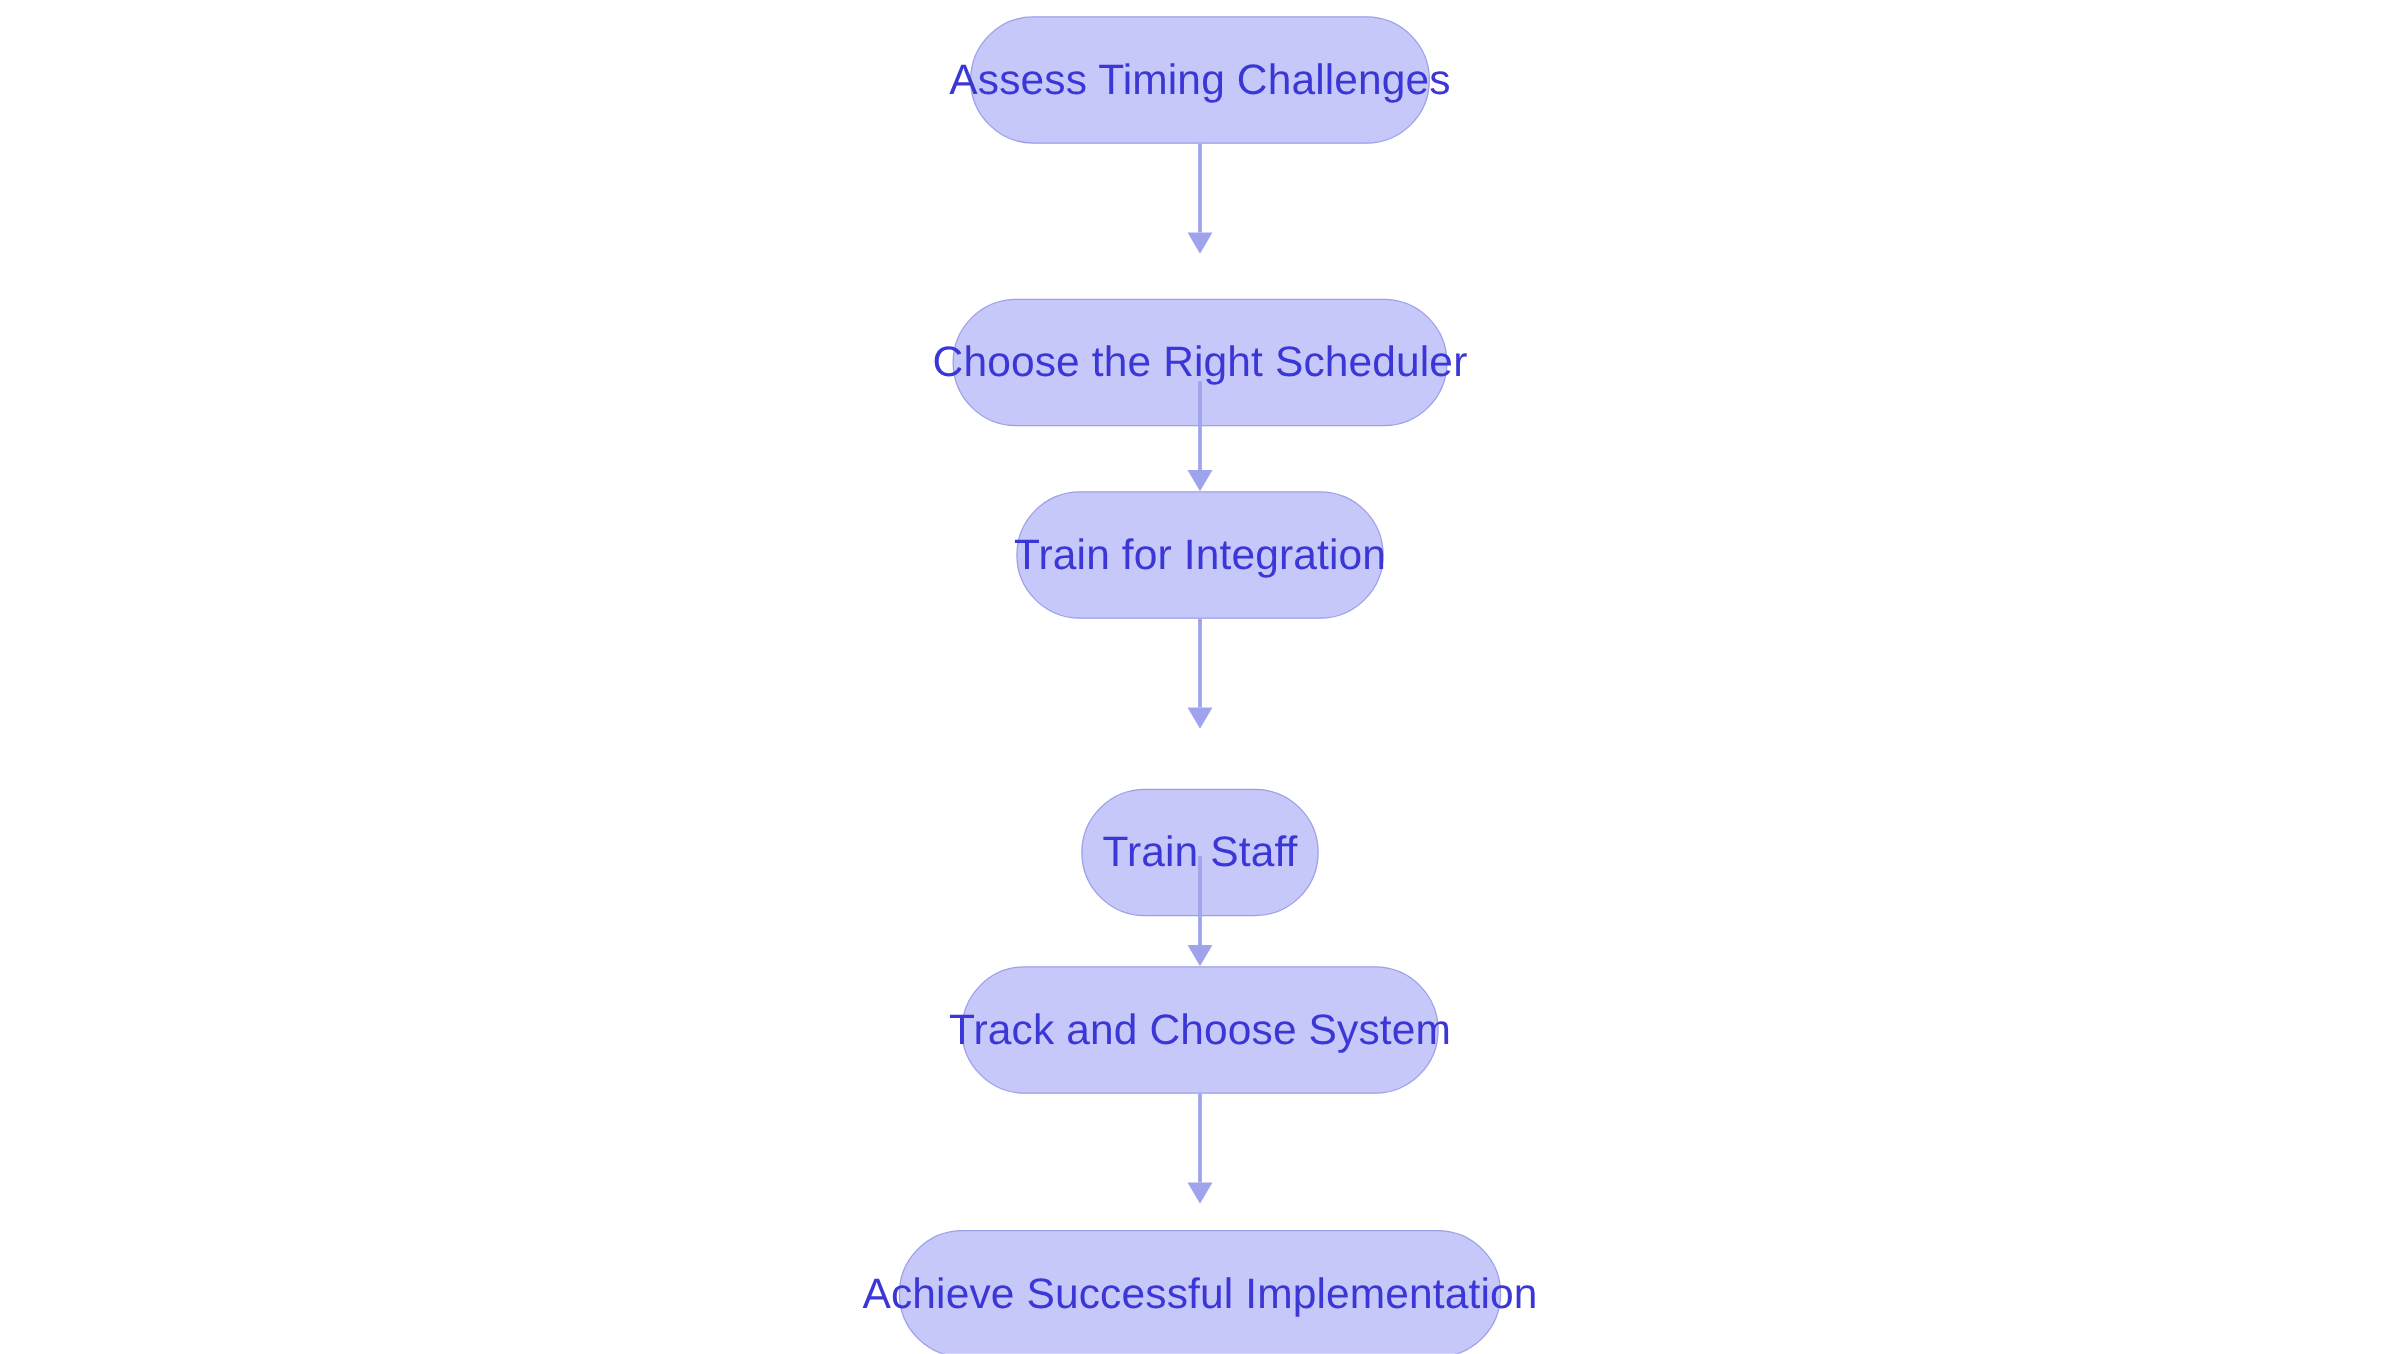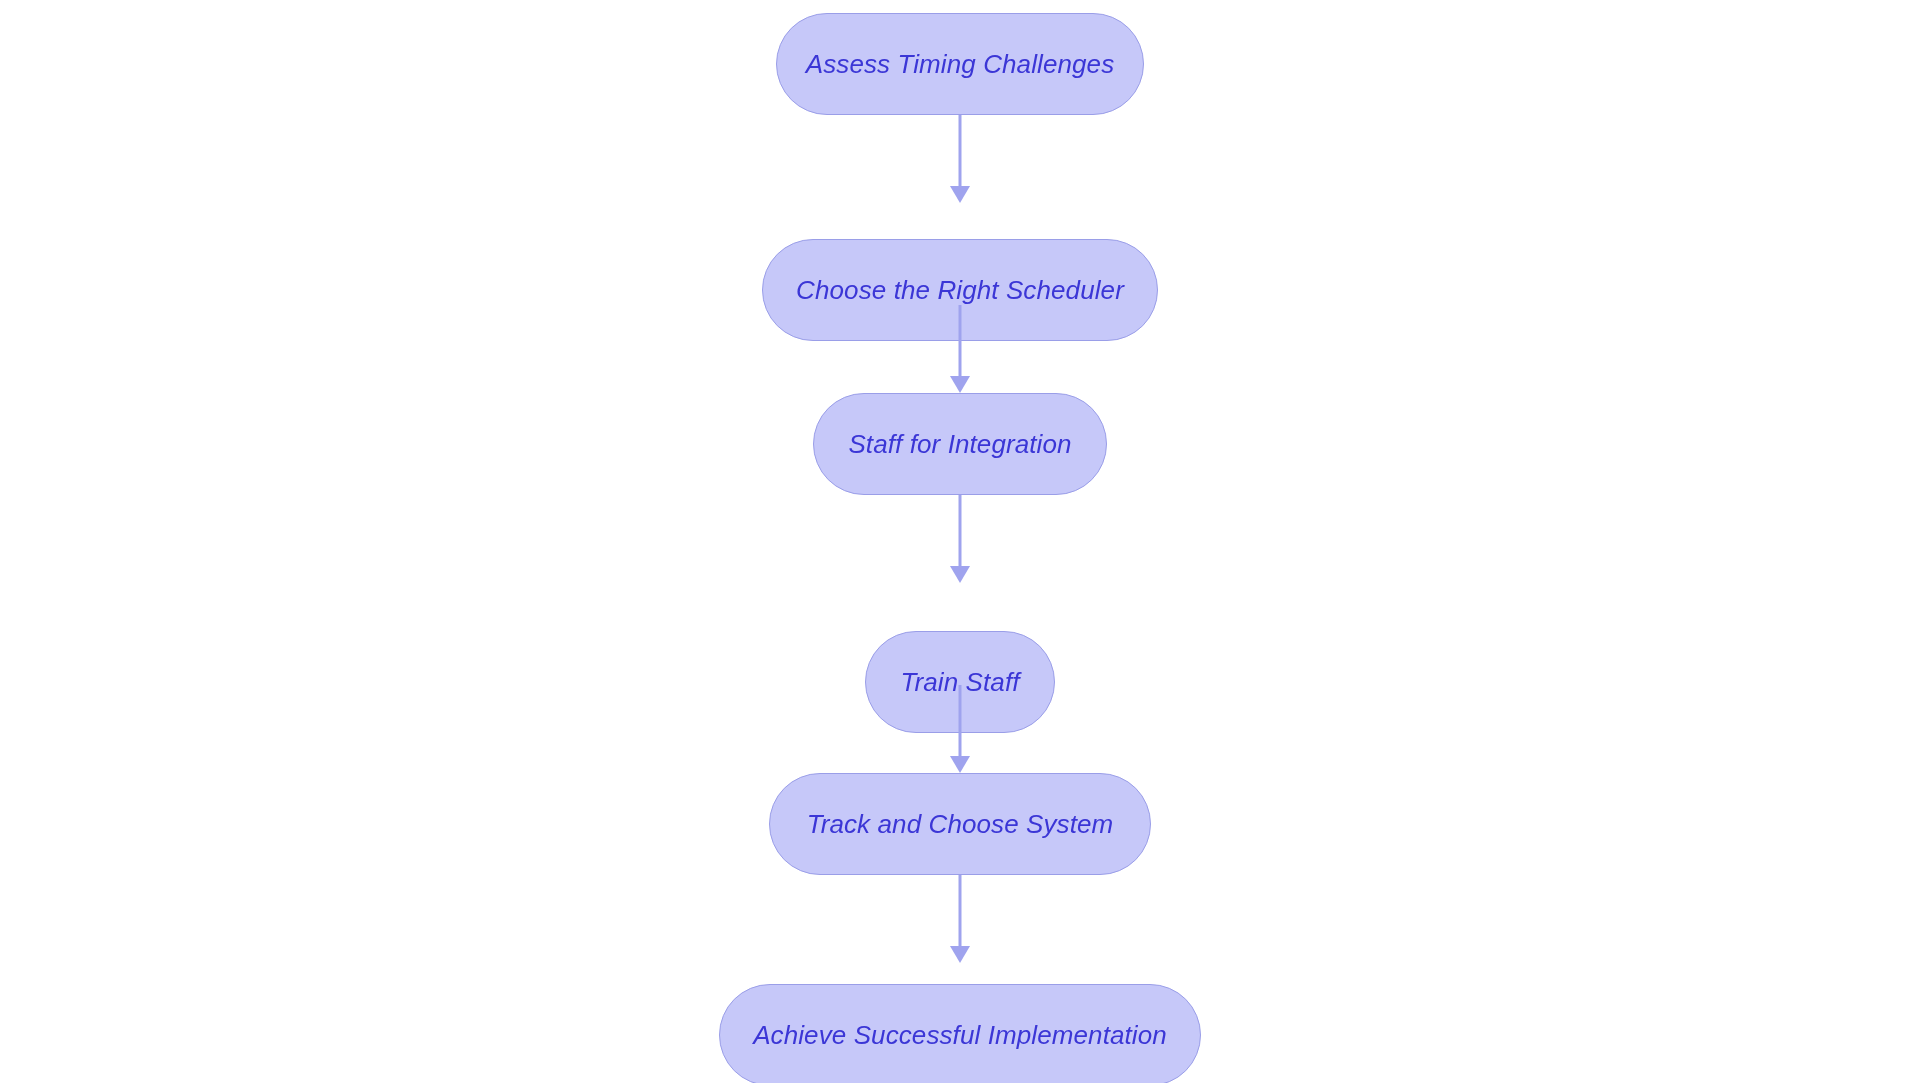--- a/index.html
+++ b/index.html
@@ -39,26 +39,25 @@
     justify-content: center;
     background: #c6c8f9;
     border: 1.6px solid #9a9ee8;
     border-radius: 999px;
     height: 102px;
   }
 
   .node-label {
     color: #3b36d6;
     font-family: "Liberation Sans", sans-serif;
-    font-size: 26px;
+    font-size: 34px;
     font-weight: 400;
     letter-spacing: 0.1px;
     white-space: nowrap;
     line-height: 1;
-    font-style: italic;
   }
 
   .connector {
     position: absolute;
     left: 50%;
     transform: translateX(-50%);
     width: 24px;
   }
 
   .connector .stem {
@@ -116,21 +115,21 @@
     <div class="node n1">
       <span class="node-label">Choose the Right Scheduler</span>
     </div>
 
     <div class="connector c1">
       <div class="stem"></div>
       <div class="head"></div>
     </div>
 
     <div class="node n2">
-      <span class="node-label">Staff for Integration</span>
+      <span class="node-label">Train for Integration</span>
     </div>
 
     <div class="connector c2">
       <div class="stem"></div>
       <div class="head"></div>
     </div>
 
     <div class="node n3">
       <span class="node-label">Train Staff</span>
     </div>

